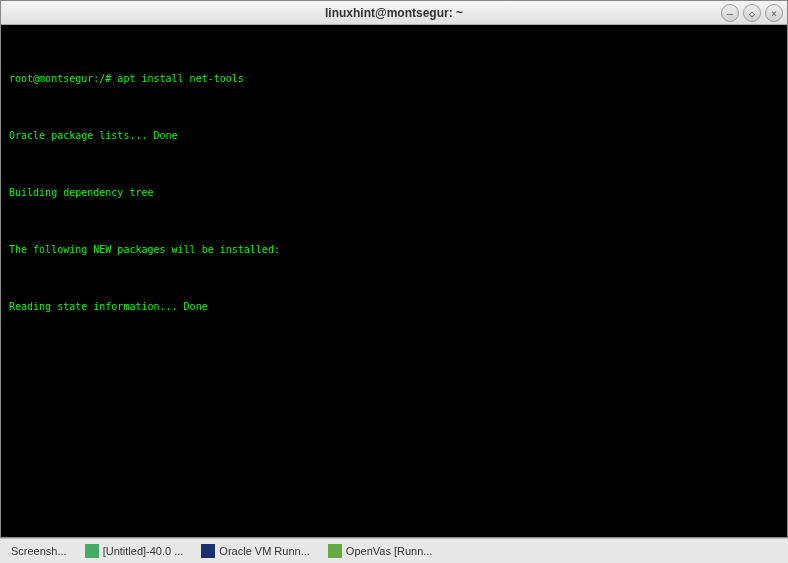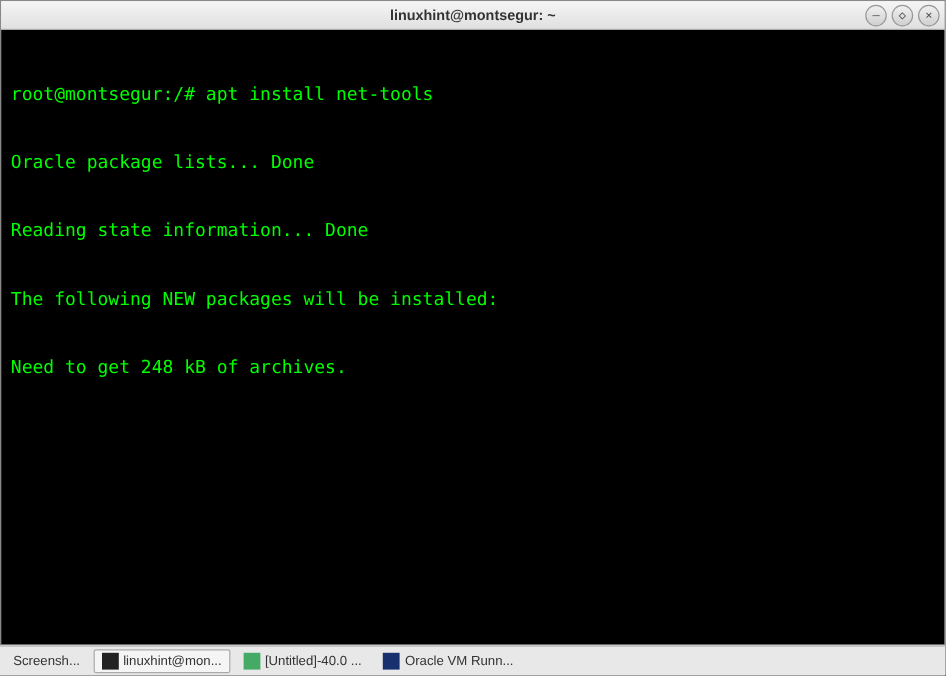--- a/index.html
+++ b/index.html
@@ -51,21 +51,21 @@
       justify-content: center;
       font-size: 10px;
       color: #555;
       cursor: pointer;
     }
     .terminal {
       flex: 1;
       background: #000;
       padding: 6px 8px;
       font-family: "DejaVu Sans Mono", monospace;
-      font-size: 15px;
+      font-size: 10px;
       line-height: 19px;
       color: #00ff00;
       overflow: hidden;
       white-space: pre-wrap;
       word-break: break-all;
     }
     .line { display: block; }
     .taskbar {
       height: 25px;
       background: #e8e8e8;
@@ -113,47 +113,47 @@
     <span class="titlebar-text">linuxhint@montsegur: ~</span>
     <div class="window-controls">
       <div class="win-btn">–</div>
       <div class="win-btn">◇</div>
       <div class="win-btn">×</div>
     </div>
   </div>
   <div class="terminal">
     <span class="line">root@montsegur:/# apt install net-tools</span>
     <span class="line">Oracle package lists... Done</span>
+    <span class="line">Building dependency tree</span>
+    <span class="line">The following NEW packages will be installed:</span>
     <span class="line">Reading state information... Done</span>
-    <span class="line">The following NEW packages will be installed:</span>
-    <span class="line">Need to get 248 kB of archives.</span>
     
     
     
     
     
     
     
     
     
     
     
     
   </div>
 </div>
 
 <div class="taskbar">
   <div class="task-item">
     <span>Screensh...</span>
   </div>
-  <div class="task-item active">
-    <span class="task-icon icon-terminal"></span>
-    <span>linuxhint@mon...</span>
-  </div>
   <div class="task-item">
     <span class="task-icon icon-editor"></span>
     <span>[Untitled]-40.0 ...</span>
   </div>
   <div class="task-item">
     <span class="task-icon icon-vbox"></span>
     <span>Oracle VM Runn...</span>
   </div>
+  <div class="task-item">
+    <span class="task-icon icon-openvas"></span>
+    <span>OpenVas [Runn...</span>
+  </div>
 </div>
 
 </body></html>

